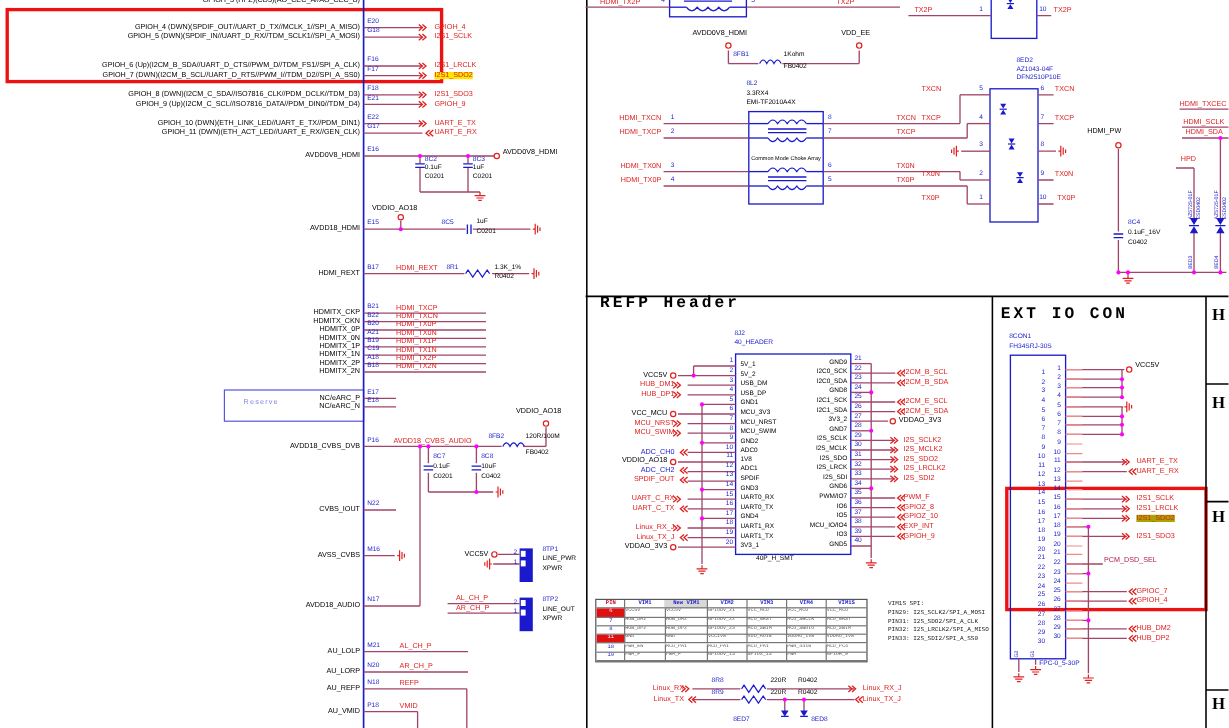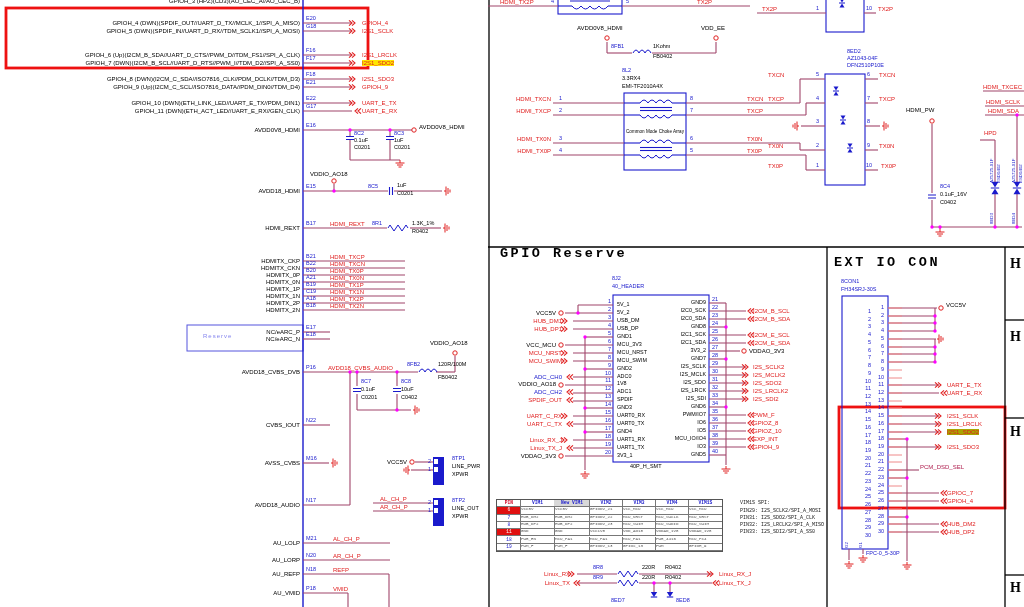--- a/index.html
+++ b/index.html
@@ -595,21 +595,21 @@
       <div class="lbl c" style="top: 564.975px; left: 593px;">8R8</div>
       <div class="lbl c" style="top: 574.975px; left: 593px;">8R9</div>
       <div class="lbl v" style="top: 564.975px; left: 642px;">220R</div>
       <div class="lbl v" style="top: 574.975px; left: 642px;">220R</div>
       <div class="lbl v" style="top: 564.975px; left: 665px;">R0402</div>
       <div class="lbl v" style="top: 574.975px; left: 665px;">R0402</div>
       <div class="lbl n" style="top: 570.7px; left: 719px;">Linux_RX_J</div>
       <div class="lbl n" style="top: 579.7px; left: 719px;">Linux_TX_J</div>
       <div class="lbl c" style="top: 597.975px; left: 611px;">8ED7</div>
       <div class="lbl c" style="top: 597.975px; left: 676px;">8ED8</div>
-      <div class="lbl t" style="top: 246.575px; left: 500px;">GPIO Reserve</div>
+      <div class="lbl t" style="top: 246.575px; left: 500px;">REFP Header</div>
       <div class="lbl t" style="top: 255.575px; left: 834px;">EXT IO CON</div>
       <div class="lbl c" style="top: 275.975px; left: 612px;">8J2</div>
       <div class="lbl c" style="top: 283.975px; left: 612px;">40_HEADER</div>
       <div class="lbl v" style="top: 463.975px; left: 630px;">40P_H_SMT</div>
       <div class="lbl c" style="top: 278.975px; left: 841px;">8CON1</div>
       <div class="lbl c" style="top: 286.975px; left: 841px;">FH34SRJ-30S</div>
       <div class="lbl c" style="top: 550.975px; left: 866px;">FPC-0_5-30P</div>
       <div class="lbl h" style="top: 257.3px; left: 1010px;">H</div>
       <div class="lbl h" style="top: 330.3px; left: 1010px;">H</div>
       <div class="lbl h" style="top: 425.3px; left: 1010px;">H</div>

